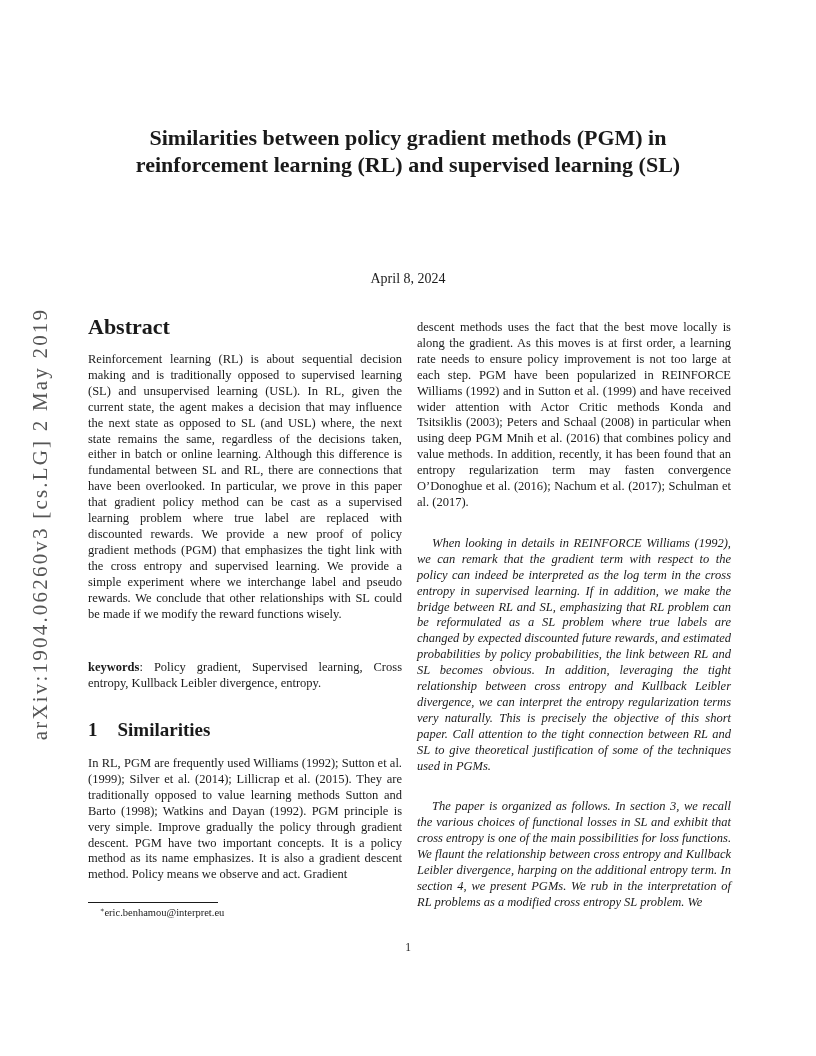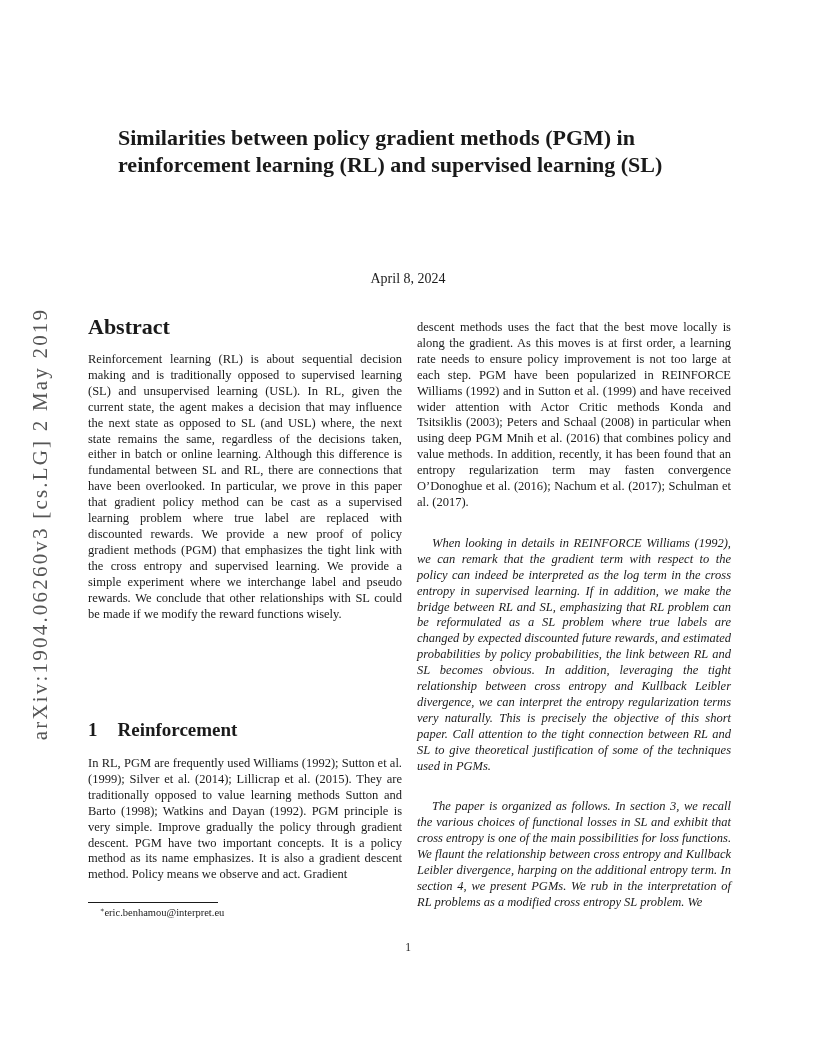--- a/index.html
+++ b/index.html
@@ -26,20 +26,21 @@
     font-size: 21px;
     letter-spacing: 2.2px;
     color: #555555;
   }
 
   .paper-title {
     position: absolute;
     left: 118px;
     top: 124px;
     width: 580px;
+    text-align: center;
     font-size: 22px;
     line-height: 27px;
   }
 
   .author-line {
     position: absolute;
     left: 108px;
     top: 198px;
     width: 600px;
     text-align: center;
@@ -138,23 +139,26 @@
   <h1 class="paper-title">Similarities between policy gradient methods (PGM) in reinforcement learning (RL) and supervised learning (SL)</h1>
 
 
 
   <div class="date-line">April 8, 2024</div>
 
   <div class="abstract-heading">Abstract</div>
 
   <div class="col col-left body-text abstract-body">Reinforcement learning (RL) is about sequential decision making and is traditionally opposed to supervised learning (SL) and unsupervised learning (USL). In RL, given the current state, the agent makes a decision that may influence the next state as opposed to SL (and USL) where, the next state remains the same, regardless of the decisions taken, either in batch or online learning. Although this difference is fundamental between SL and RL, there are connections that have been overlooked. In particular, we prove in this paper that gradient policy method can be cast as a supervised learning problem where true label are replaced with discounted rewards. We provide a new proof of policy gradient methods (PGM) that emphasizes the tight link with the cross entropy and supervised learning. We provide a simple experiment where we interchange label and pseudo rewards. We conclude that other relationships with SL could be made if we modify the reward functions wisely.</div>
 
+  <div class="col col-left body-text keywords-line">
+    <b>keywords</b><span>: Policy gradient, Supervised learning, Cross entropy, Kullback Leibler divergence, entropy.</span>
+  </div>
 
   <div class="section-heading">
-    <span class="sec-number">1</span><span class="sec-title">Reinforcement</span>
+    <span class="sec-number">1</span><span class="sec-title">Similarities</span>
   </div>
 
   <div class="col col-left body-text intro-body">In RL, PGM are frequently used Williams (1992); Sutton et al. (1999); Silver et al. (2014); Lillicrap et al. (2015). They are traditionally opposed to value learning methods Sutton and Barto (1998); Watkins and Dayan (1992). PGM principle is very simple. Improve gradually the policy through gradient descent. PGM have two important concepts. It is a policy method as its name emphasizes. It is also a gradient descent method. Policy means we observe and act. Gradient</div>
 
   <div class="footnote-rule"></div>
 
   <div class="footnote">
     <sup>∗</sup><span>eric.benhamou@interpret.eu</span>
   </div>
 

